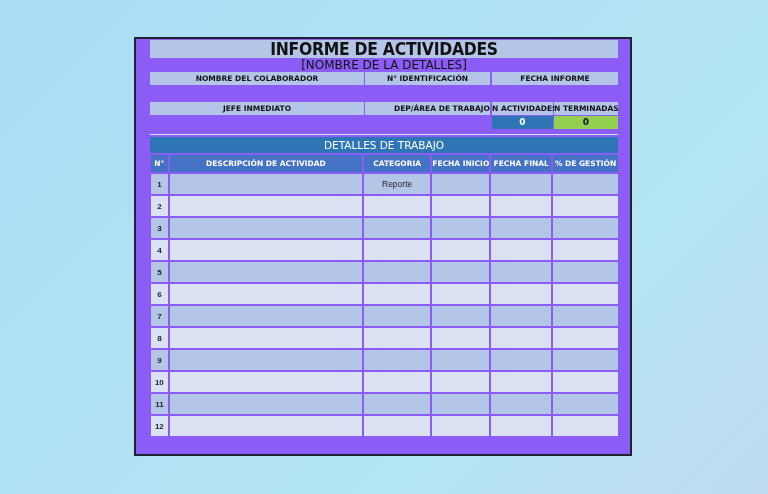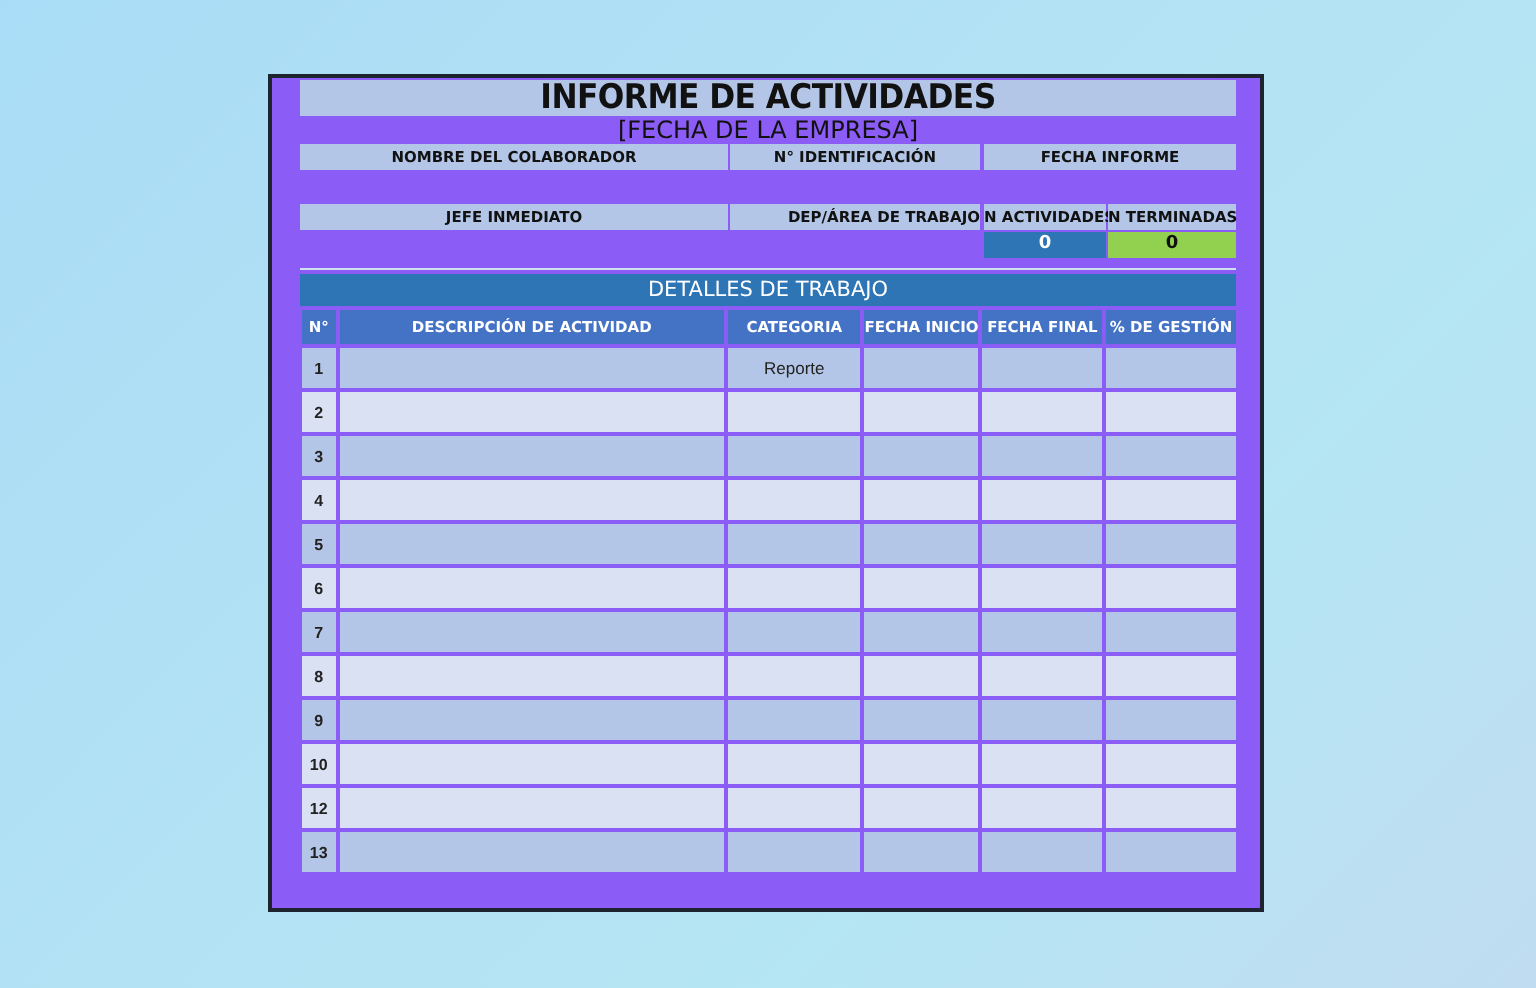--- a/index.html
+++ b/index.html
@@ -76,21 +76,21 @@
     table.grid tr.even td { background: #d9e1f2; }
     table.grid td.num { font-weight: bold; font-size: 8px; color: #222; }
   </style>
 </head>
 <body>
 
 <div class="sheet">
 
   <div class="abs bar-light" style="left:14px;top:1px;width:468px;height:18px;"></div>
   <div class="abs title">INFORME DE ACTIVIDADES</div>
-  <div class="abs subtitle">[FECHA DE LA EMPRESA]</div>
+  <div class="abs subtitle">[NOMBRE DE LA DETALLES]</div>
 
   <div class="abs lbl bar-light" style="left:14px;top:33px;width:214px;">NOMBRE DEL COLABORADOR</div>
   <div class="abs lbl bar-light" style="left:229px;top:33px;width:125px;">N° IDENTIFICACIÓN</div>
   <div class="abs lbl bar-light" style="left:356px;top:33px;width:126px;">FECHA INFORME</div>
 
   <div class="abs" style="left:14px;top:47px;width:214px;height:14px;"></div>
   <div class="abs" style="left:229px;top:47px;width:125px;height:14px;"></div>
   <div class="abs" style="left:356px;top:47px;width:126px;height:14px;"></div>
 
   <div class="abs lbl bar-light" style="left:14px;top:63px;width:214px;">JEFE INMEDIATO</div>
@@ -200,30 +200,30 @@
         <td></td>
       </tr>
       <tr class="even">
         <td class="num">10</td>
         <td></td>
         <td></td>
         <td></td>
         <td></td>
         <td></td>
       </tr>
+      <tr class="odd">
+        <td class="num">11</td>
+        <td></td>
+        <td></td>
+        <td></td>
+        <td></td>
+        <td></td>
+      </tr>
       <tr class="even">
         <td class="num">12</td>
-        <td></td>
-        <td></td>
-        <td></td>
-        <td></td>
-        <td></td>
-      </tr>
-      <tr class="odd">
-        <td class="num">13</td>
         <td></td>
         <td></td>
         <td></td>
         <td></td>
         <td></td>
       </tr>
     </tbody>
   </table>
 </div>
 

